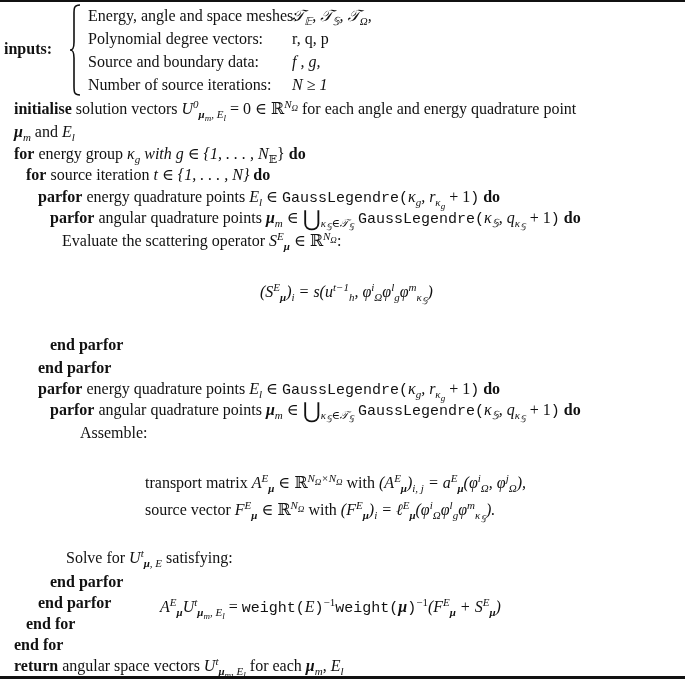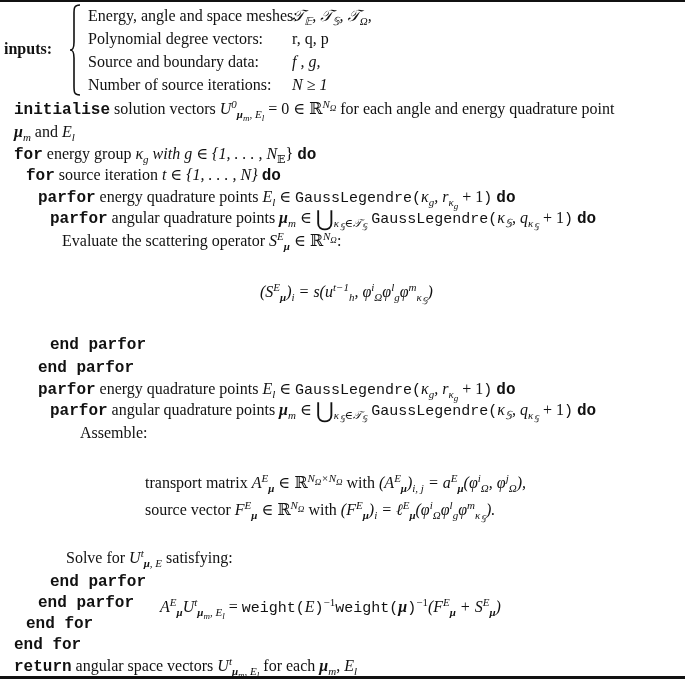--- a/index.html
+++ b/index.html
@@ -1,21 +1,21 @@
 <!DOCTYPE html>
 <html><head>
 <meta charset="utf-8">
 <style>
   html, body { margin:0; padding:0; background:#ffffff; }
   body { width:685px; height:679px; position:relative; overflow:hidden;
          font-family:"Liberation Serif", "DejaVu Serif", serif; color:#111; font-size:16px; }
   .rule-top { position:absolute; left:0; top:0; width:685px; height:2px; background:#111; }
   .rule-bottom { position:absolute; left:0; top:676px; width:685px; height:3px; background:#111; }
   .line { position:absolute; white-space:nowrap; line-height:20px; height:20px; }
-  .kw { font-weight:bold;font-family:Liberation Mono, monospace; }
+  .kw { font-weight:bold; }
   .mono { font-family:"Liberation Mono", "DejaVu Sans Mono", monospace; font-size:15px;margin-top:32px; }
   .it { font-style:italic; }
   .bit { font-style:italic; font-weight:bold; }
   .bf { font-weight:normal; }
   sub, sup { font-size:11px; line-height:0; }
   sub sub, sup sub, sub sup { font-size:9px; }
   .brace { position:absolute; left:69px; top:4px; width:12px; height:92px; }
   .inputs-label { position:absolute; left:4px; top:40px; font-weight:bold; }
   .irow-label { position:absolute; left:88px;text-align:right; }
   .irow-val { position:absolute; left:292px; }

